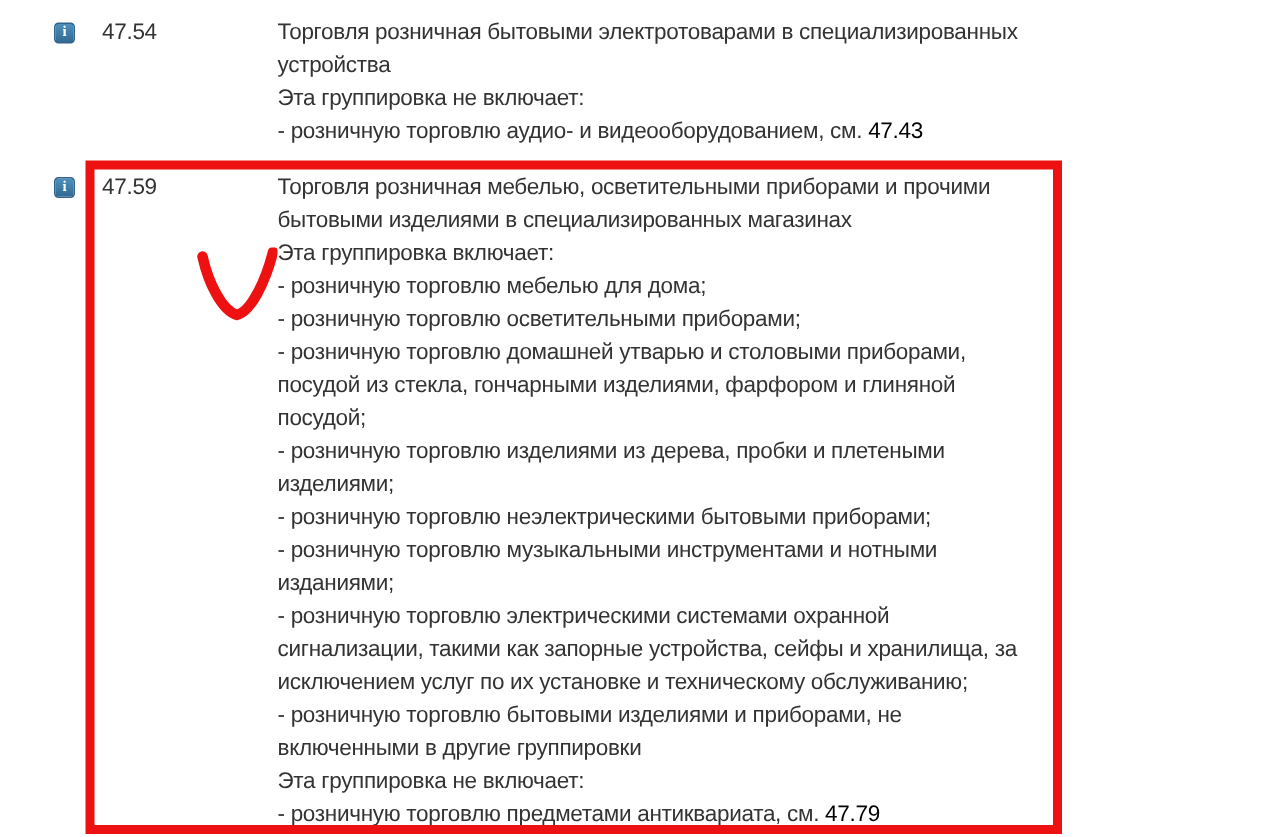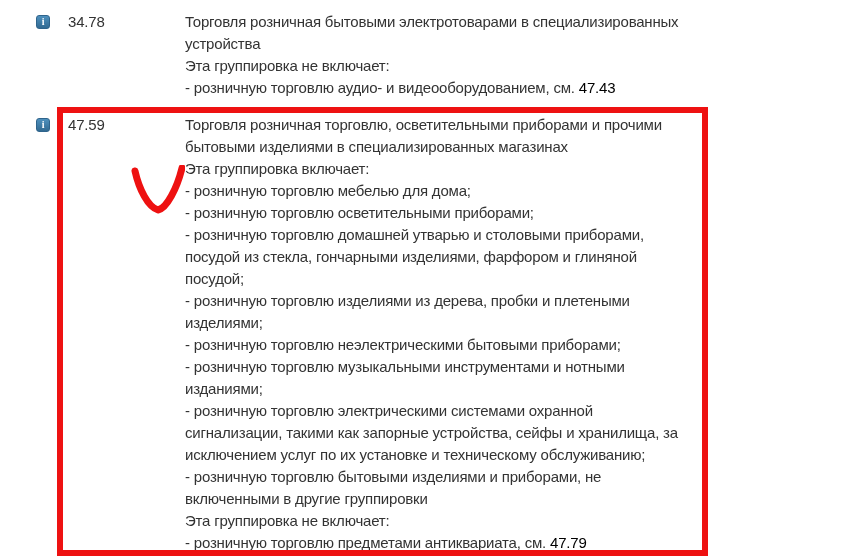--- a/index.html
+++ b/index.html
@@ -80,34 +80,34 @@
     pointer-events: none;
   }
 </style>
 </head>
 <body>
 
 <div class="page">
 
   <section class="entry entry-1">
     <span class="info-icon">i</span>
-    <span class="code">34.78</span>
+    <span class="code">47.54</span>
     <div class="desc">
       <div class="title">Торговля розничная бытовыми электротоварами в специализированных
 устройства</div>
       <div class="body">Эта группировка не включает:</div>
       <div class="last-line"><span>- розничную торговлю аудио- и видеооборудованием, см.</span><a class="code-link">47.43</a></div>
     </div>
   </section>
 
   <section class="entry entry-2">
     <span class="info-icon">i</span>
     <span class="code">47.59</span>
     <div class="desc">
-      <div class="title">Торговля розничная торговлю, осветительными приборами и прочими
+      <div class="title">Торговля розничная мебелью, осветительными приборами и прочими
 бытовыми изделиями в специализированных магазинах</div>
       <div class="body">Эта группировка включает:
 - розничную торговлю мебелью для дома;
 - розничную торговлю осветительными приборами;
 - розничную торговлю домашней утварью и столовыми приборами,
 посудой из стекла, гончарными изделиями, фарфором и глиняной
 посудой;
 - розничную торговлю изделиями из дерева, пробки и плетеными
 изделиями;
 - розничную торговлю неэлектрическими бытовыми приборами;

